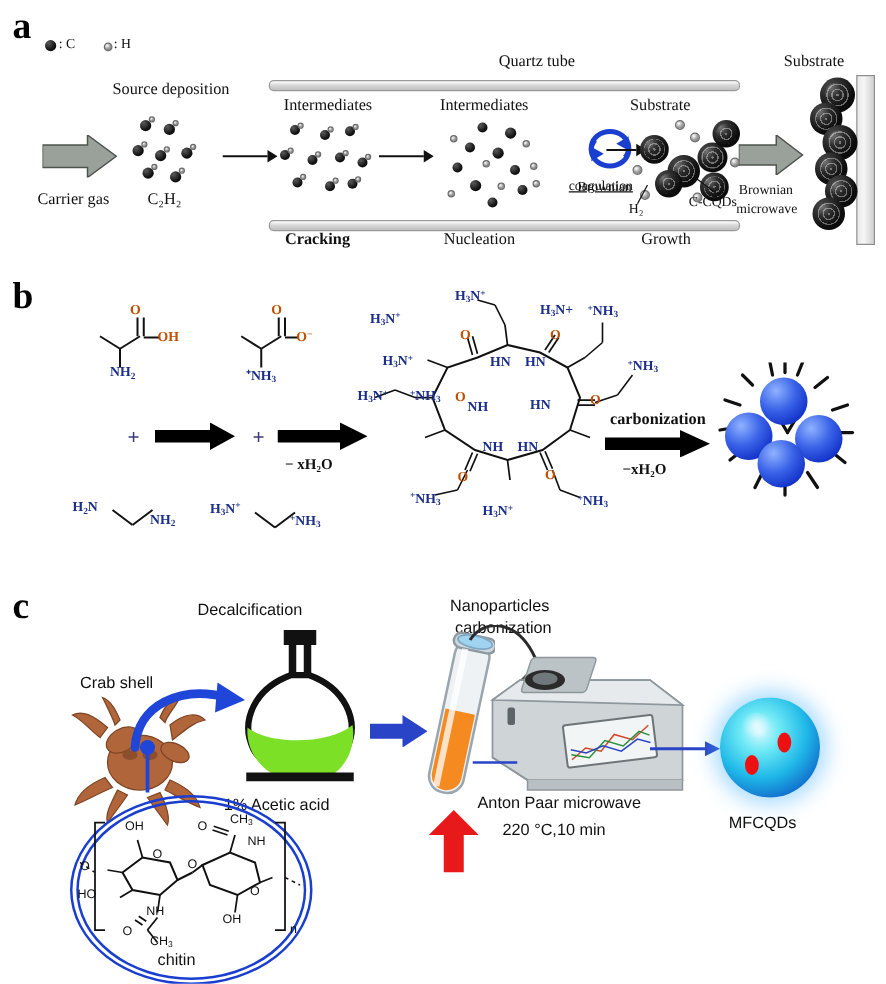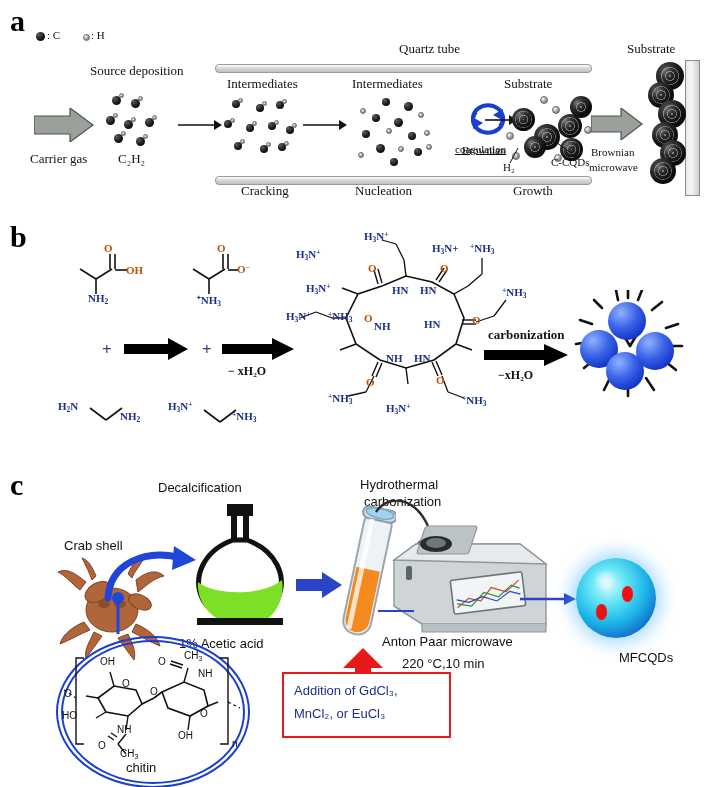--- a/index.html
+++ b/index.html
@@ -65,21 +65,21 @@
   <div class="abs lbl" style="left:399px;top:41px;">Quartz tube</div>
   <div class="abs lbl" style="left:627px;top:41px;">Substrate</div>
   <div class="abs lbl" style="left:90px;top:63px;">Source deposition</div>
 
   <div class="abs tube-bar" style="left:215px;top:64px;width:375px;"></div>
   <div class="abs tube-bar" style="left:215px;top:176px;width:375px;"></div>
 
   <div class="abs lbl" style="left:227px;top:76px;">Intermediates</div>
   <div class="abs lbl" style="left:352px;top:76px;">Intermediates</div>
   <div class="abs lbl" style="left:504px;top:76px;">Substrate</div>
-  <div class="abs lbl" style="left:241px;top:183px;">Cracking</div>
+  <div class="abs lbl" style="left:228px;top:183px;font-weight:bold;">Cracking</div>
   <div class="abs lbl" style="left:355px;top:183px;">Nucleation</div>
   <div class="abs lbl" style="left:513px;top:183px;">Growth</div>
 
   <div class="abs gray-arrow" style="left:34px;top:108px;">
     <svg width="60" height="34" viewBox="0 0 60 34">
       <polygon points="0,8 36,8 36,0 59,17 36,34 36,26 0,26" fill="#9aa09a" stroke="#4e544e" stroke-width="1.2"></polygon>
     </svg>
   </div>
   <div class="abs lbl" style="left:30px;top:151px;">Carrier gas</div>
   <div class="abs lbl" style="left:118px;top:151px;">C₂H₂</div>
@@ -380,21 +380,21 @@
     </svg>
     <div class="bsph" style="left:38px;top:12px;width:38px;height:38px;"></div>
     <div class="bsph" style="left:10px;top:40px;width:38px;height:38px;"></div>
     <div class="bsph" style="left:66px;top:42px;width:38px;height:38px;"></div>
     <div class="bsph" style="left:36px;top:62px;width:38px;height:38px;"></div>
   </div>
 
   <div class="abs panel-letter" style="left:10px;top:470px;">c</div>
 
   <div class="abs lbl-c" style="left:158px;top:480px;">Decalcification</div>
-  <div class="abs lbl-c" style="left:360px;top:477px;">Hydrothermal</div>
+  <div class="abs lbl-c" style="left:360px;top:477px;">Nanoparticles</div>
   <div class="abs lbl-c" style="left:364px;top:494px;">carbonization</div>
   <div class="abs lbl-c" style="left:64px;top:538px;">Crab shell</div>
 
   <div class="abs" style="left:40px;top:552px;width:140px;height:110px;">
     <svg width="140" height="110" viewBox="0 0 140 110">
       <g fill="#b0653a" stroke="#7d4526" stroke-width="1">
         <ellipse cx="72" cy="58" rx="26" ry="22"></ellipse>
         <ellipse cx="58" cy="40" rx="14" ry="9" transform="rotate(-30 58 40)"></ellipse>
         <path d="M46,30 C34,20 26,16 18,20 C26,24 32,32 40,38 Z"></path>
         <path d="M96,28 C108,18 118,18 124,24 C114,26 106,34 98,40 Z"></path>
@@ -456,28 +456,20 @@
       </g>
     </svg>
   </div>
 
   <div class="abs" style="left:343px;top:648px;">
     <svg width="40" height="50" viewBox="0 0 40 50">
       <polygon points="20,0 40,20 28,20 28,50 12,50 12,20 0,20" fill="#e8191b"></polygon>
     </svg>
   </div>
 
-  <div class="abs redbox" style="left:282px;top:672px;width:165px;height:62px;">
-    <div class="abs t" style="left:10px;top:9px;">
-      <span>Addition of GdCl₃,</span>
-    </div>
-    <div class="abs t" style="left:10px;top:32px;">
-      <span>MnCl₂, or EuCl₃</span>
-    </div>
-  </div>
 
   <div class="abs" style="left:370px;top:500px;width:180px;height:140px;">
     <svg width="180" height="140" viewBox="0 0 180 140">
       <path d="M6,12 C18,-6 44,-4 58,26" fill="none" stroke="#2b2b2b" stroke-width="2.4"></path>
       <line x1="58" y1="26" x2="58" y2="52" stroke="#b03a2e" stroke-width="2.6"></line>
       <path d="M52,38 L46,44 L58,46 L66,40 Z" fill="#555"></path>
       <path d="M24,60 L24,106 L52,124 L176,124 L176,64 L150,44 L46,44 Z" fill="#cfd4d7" stroke="#8e979c" stroke-width="1.4"></path>
       <path d="M24,60 L46,44 L150,44 L176,64 Z" fill="#e6eaec" stroke="#8e979c" stroke-width="1.4"></path>
       <rect x="64" y="26" width="52" height="28" rx="3" fill="#bcc3c7" stroke="#8e979c" stroke-width="1.2" transform="skewX(-18)"></rect>
       <ellipse cx="66" cy="44" rx="16" ry="8" fill="#2b2b2b"></ellipse>
@@ -511,21 +503,21 @@
 
   <div class="abs" style="left:576px;top:558px;width:80px;height:80px;">
     <div class="abs" style="left:0;top:0;width:80px;height:80px;border-radius:50%;
          background:radial-gradient(circle at 40% 34%,#d9f8ff 0%,#6ee9f5 22%,#1fb8e8 52%,#0f63c8 82%,#0a3d9e 100%);
          box-shadow:0 0 16px 6px rgba(70,180,255,.45);"></div>
     <div class="abs" style="left:46px;top:28px;width:11px;height:16px;border-radius:50%;background:#ee1111;"></div>
     <div class="abs" style="left:20px;top:46px;width:11px;height:16px;border-radius:50%;background:#ee1111;"></div>
     <div class="abs" style="left:16px;top:12px;width:26px;height:20px;border-radius:50%;
          background:radial-gradient(circle,rgba(255,255,255,.65),rgba(255,255,255,0) 70%);"></div>
   </div>
-  <div class="abs lbl-c" style="left:583px;top:650px;margin-left:36px;">MFCQDs</div>
+  <div class="abs lbl-c" style="left:583px;top:650px;">MFCQDs</div>
 
   <div class="chitin-ring" style="left:56px;top:636px;width:190px;height:148px;"></div>
   <div class="chitin-ring2" style="left:61px;top:640px;width:180px;height:140px;"></div>
 
   <div class="abs" style="left:62px;top:648px;width:180px;height:110px;">
     <svg width="180" height="110" viewBox="0 0 180 110">
 
       <path d="M22,10 L14,10 L14,96 L22,96" fill="none" stroke="#111" stroke-width="1.4"></path>
       <path d="M158,10 L166,10 L166,96 L158,96" fill="none" stroke="#111" stroke-width="1.4"></path>
 

